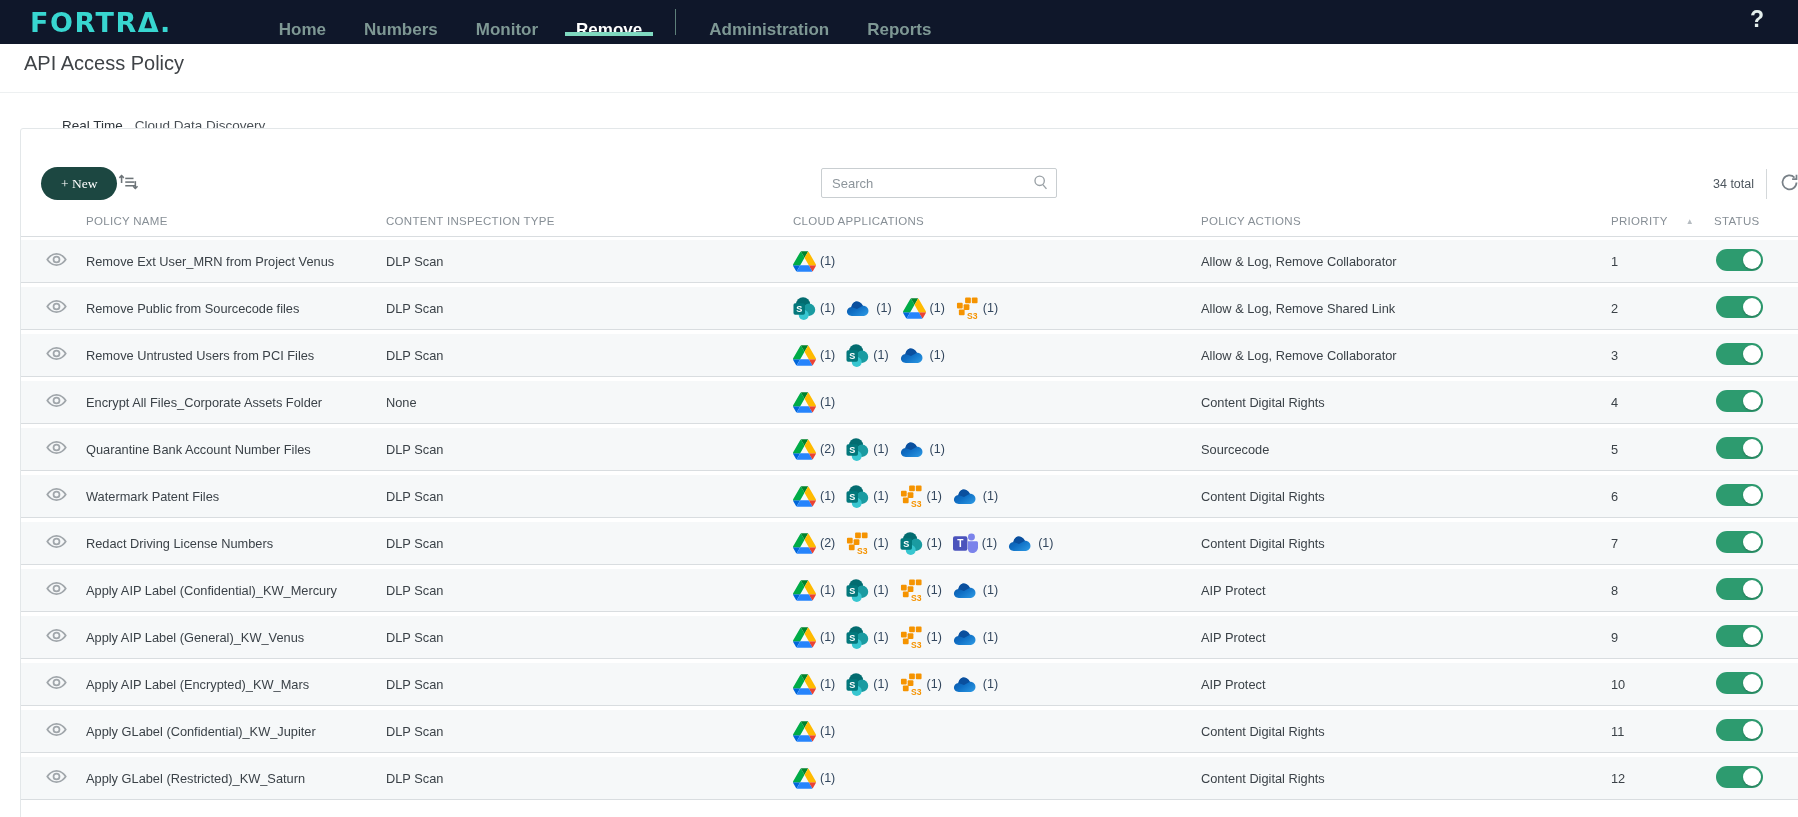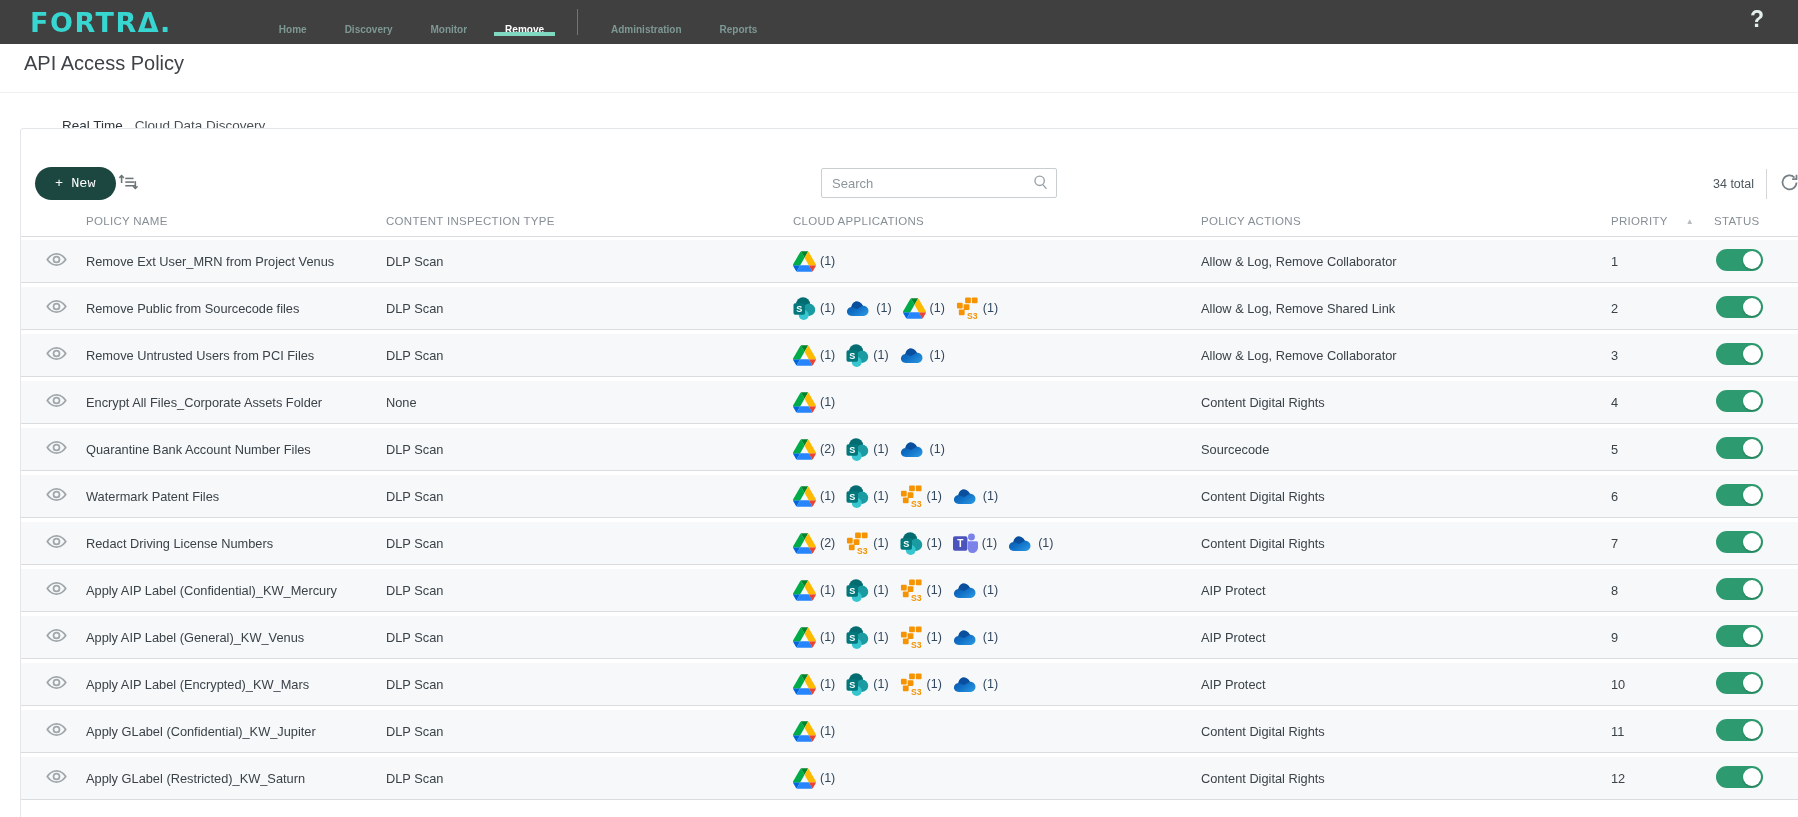--- a/index.html
+++ b/index.html
@@ -1,47 +1,47 @@
 <!DOCTYPE html>
 <html><head>
 <meta charset="utf-8">
 <style>
   * { margin:0; padding:0; box-sizing:border-box; }
   html,body { width:1798px; height:817px; overflow:hidden; background:#fff;
     font-family:"Liberation Sans","DejaVu Sans",sans-serif; }
 
   
-  .navbar { position:relative; height:44px; background:#404040; display:flex; align-items:center; }
+  .navbar { position:relative; height:44px; background:#0f172a; display:flex; align-items:center; }
   .brand { font-family:"DejaVu Sans",sans-serif; font-weight:bold; font-size:27px; letter-spacing:1.5px;
     color:#38d6d0; margin-left:30px; user-select:none; }
   .nav-items { display:flex; align-items:center; height:44px; margin-left:88px; }
-  .nav-item { position:relative; height:28px; line-height:44px; padding:0 19px; font-size:10px;
+  .nav-item { position:relative; height:28px; line-height:44px; padding:0 19px; font-size:17px;
     font-weight:bold; color:#7e9894; cursor:pointer; white-space:nowrap; }
   .nav-item.active { color:#ffffff; }
   .nav-item.active::after { content:""; position:absolute; left:8px; right:8px; bottom:0; height:4px;
     background:#7fd9c0; }
   .nav-divider { width:1px; height:26px; background:#5d7f79; margin:0 14px; }
   .help { position:absolute; right:34px; top:6px; font-size:23px; font-weight:bold; color:#e4efec; cursor:pointer; }
 
   
   .page-title { position:absolute; left:24px; top:52px; font-size:20px; color:#3f4347; }
   .title-rule { position:absolute; left:0; right:0; top:92px; height:1px; background:#edf0f1; }
   .tabs { position:absolute; left:56px; top:112px; display:flex; }
   .tab { font-size:13.5px; color:#4a5056; padding:6px 6px 8px 6px; cursor:pointer; border-bottom:3px solid transparent; }
   .tab.active { color:#2f353b; border-bottom-color:#149e8e; }
 
   
   .card { position:absolute; left:20px; top:128px; width:1792px; height:760px;
     background:#fff; border:1px solid #e3e7e9; border-radius:3px; }
 
   
   .toolbar { position:relative; height:34px; margin-top:38px; }
-  .btn-new { position:absolute; left:14px; top:0; height:33px; padding:0 20px; background:#1c4741;
+  .btn-new { position:absolute; left:20px; top:0; height:33px; padding:0 20px; background:#1c4741;
     color:#fff; font-size:13.5px; border:none; border-radius:17px; cursor:pointer;
-    font-family:Liberation Mono, monospace; }
+    font-family:Liberation Serif, serif; }
   .btn-sort { position:absolute; left:92px; top:4px; width:30px; height:26px; background:none; border:none; cursor:pointer; }
   .search-wrap { position:absolute; left:800px; top:1px; width:236px; height:30px; }
   .search-wrap input { width:100%; height:100%; border:1px solid #c9ced1; border-radius:2px;
     padding:0 42px 0 10px; font-size:13px; color:#444; font-family:inherit; outline:none; }
   .search-wrap input::placeholder { color:#8d959b; }
   .search-wrap .mag { position:absolute; right:8px; top:6px; }
   .toolbar-right { position:absolute; left:1692px; top:2px; display:flex; align-items:center; gap:12px; }
   .total { font-size:12.5px; color:#4d565e; white-space:nowrap; }
   .tb-divider { width:1px; height:30px; background:#d4d8da; }
   .refresh-btn { background:none; border:none; cursor:pointer; padding:0; }
@@ -68,21 +68,21 @@
     background:#fff; box-shadow:0 1px 2px rgba(0,0,0,.25); }
   .toggle.on .knob { left:27px; }
 </style>
 </head>
 <body>
 
 <div class="navbar">
   <div class="brand">FORTRΔ.</div>
   <div class="nav-items">
     <div class="nav-item">Home</div>
-    <div class="nav-item">Discovery</div>
+    <div class="nav-item">Numbers</div>
     <div class="nav-item">Monitor</div>
     <div class="nav-item active">Remove</div>
     <div class="nav-divider"></div>
     <div class="nav-item">Administration</div>
     <div class="nav-item">Reports</div>
   </div>
   <div class="help">?</div>
 </div>
 
 <div class="page-title">API Access Policy</div>

